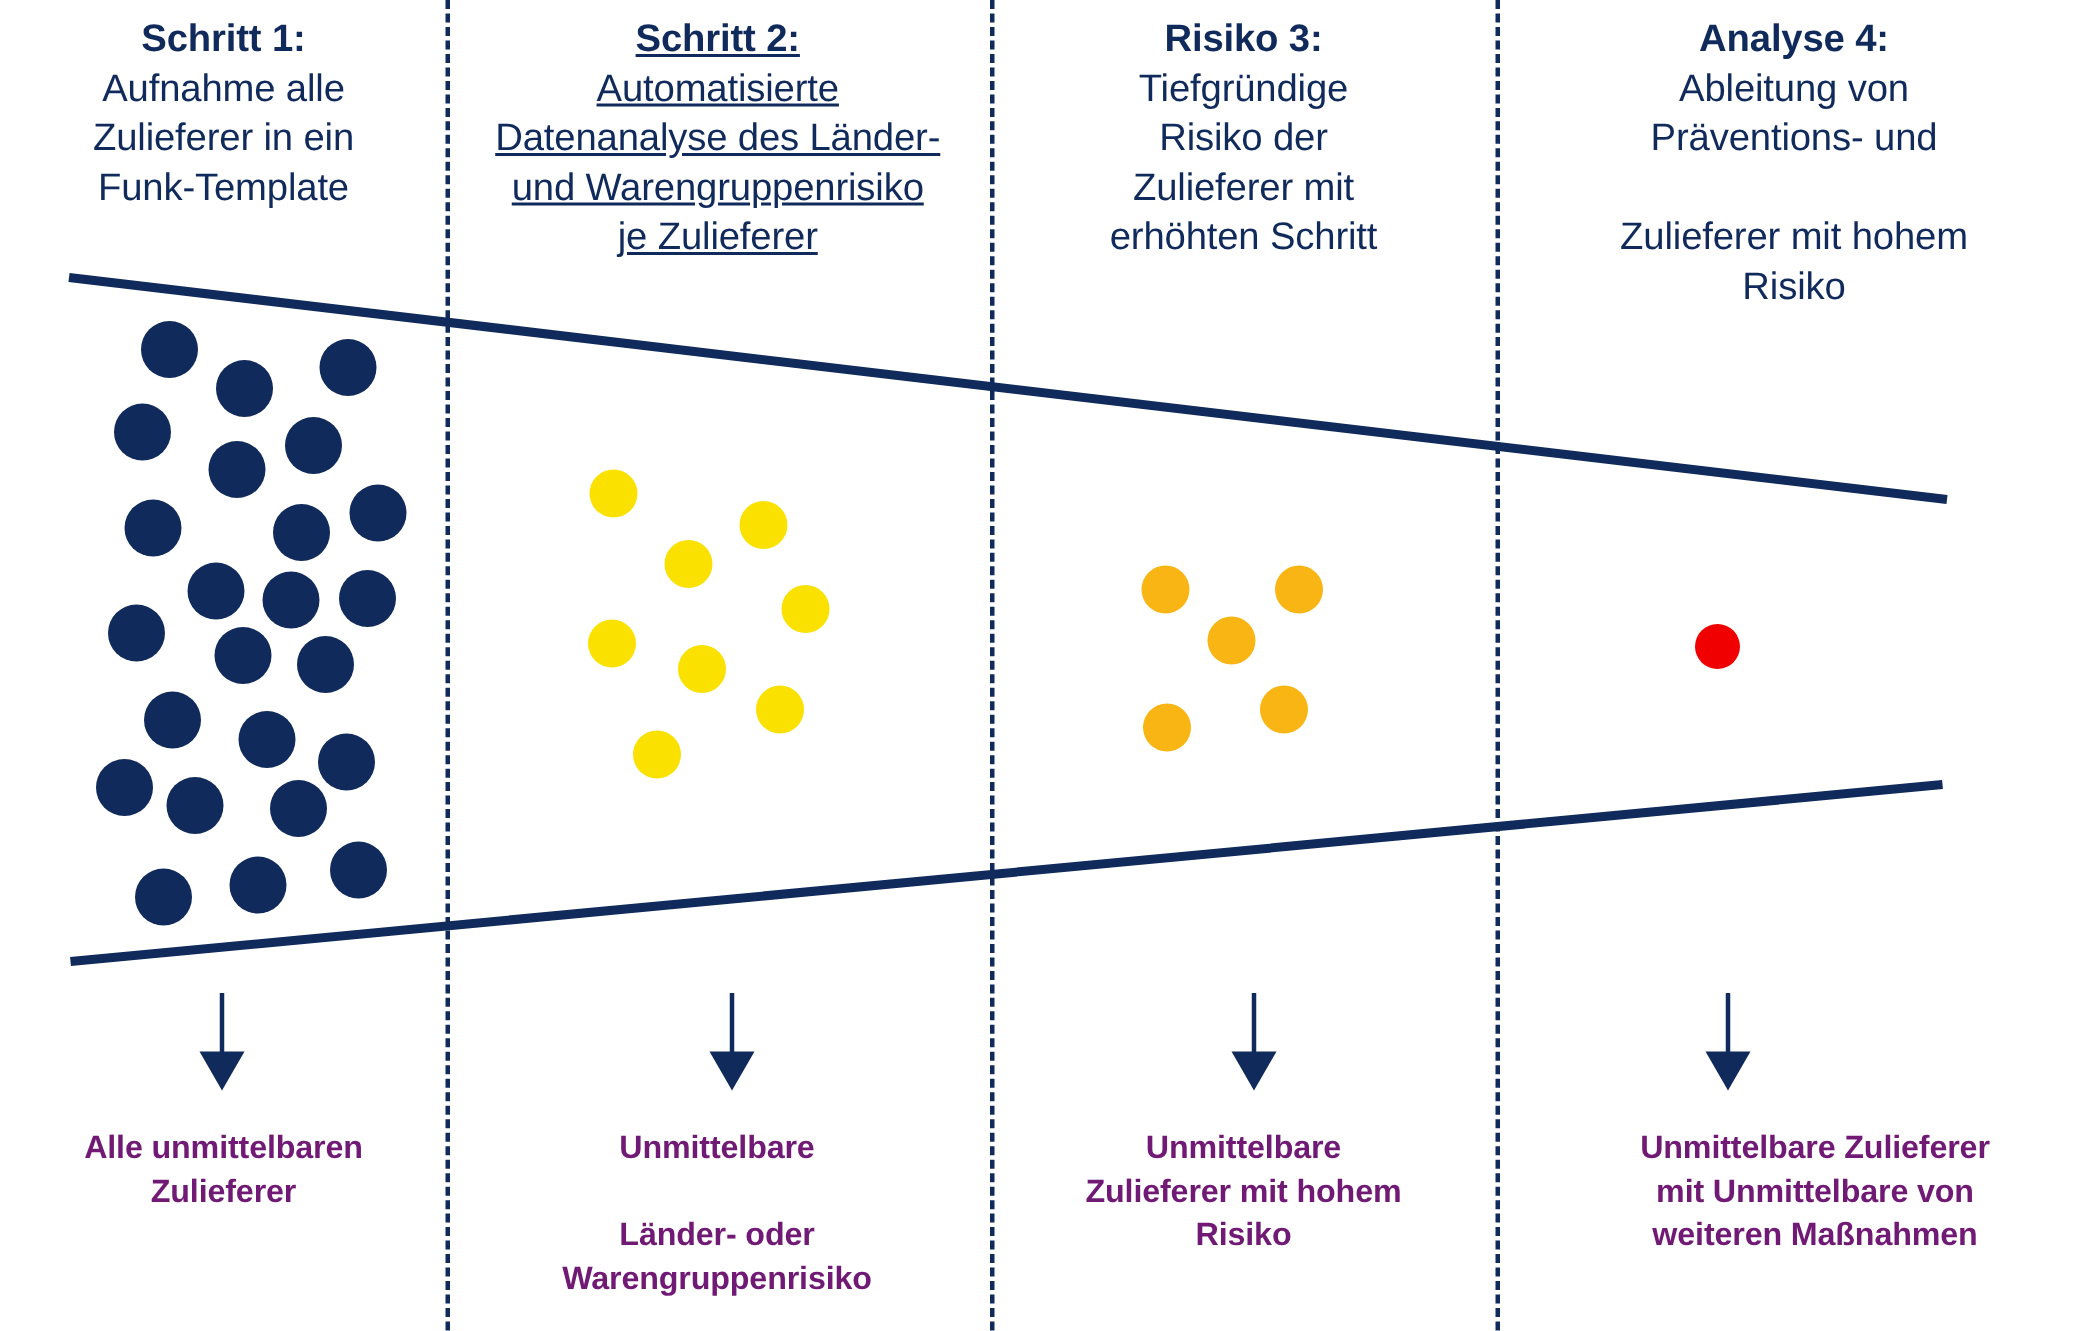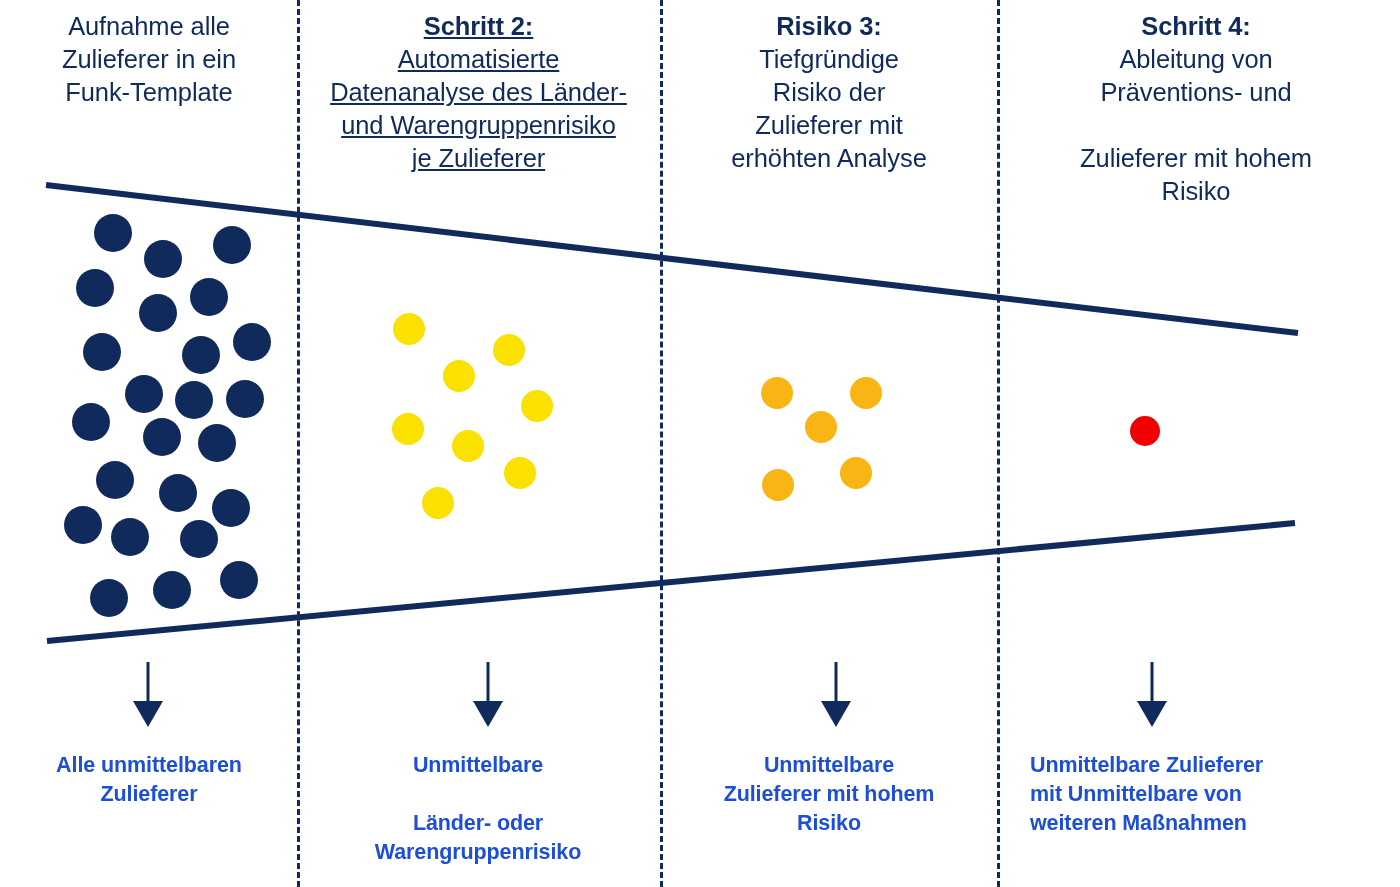--- a/index.html
+++ b/index.html
@@ -30,62 +30,63 @@
     display:block;
     font-weight:700;
   }
 
   
   .col-caption{
     position:absolute;
     font-weight:700;
     font-size:21.5px;
     line-height:29px;
-    color:#1d4ed8;
+    color:#701a75;
     letter-spacing:-0.1px;
   }
   .cap-center{text-align:center;}
-  .cap-left{text-align:left;}
+  .cap-left{text-align:center;}
 
   
   svg#art{position:absolute;left:0;top:0;width:1400px;height:887px;overflow:visible;}
 </style>
 </head>
 <body>
 
 <div id="stage">
 
   <div class="divider" style="left:297px;"></div>
   <div class="divider" style="left:660px;"></div>
   <div class="divider" style="left:997px;"></div>
 
   <div class="col-header" style="left:14px;top:10px;width:270px;">
+    <span class="step">Schritt 1:</span>
     <span>Aufnahme alle</span><br>
     <span>Zulieferer in ein</span><br>
     <span>Funk-Template</span>
   </div>
 
   <div class="col-header" style="left:300px;top:10px;width:357px;text-decoration:underline;">
     <span class="step">Schritt 2:</span>
     <span>Automatisierte</span><br>
     <span>Datenanalyse des Länder-</span><br>
     <span>und Warengruppenrisiko</span><br>
     <span>je Zulieferer</span>
   </div>
 
   <div class="col-header" style="left:664px;top:10px;width:330px;">
     <span class="step">Risiko 3:</span>
     <span>Tiefgründige</span><br>
     <span>Risiko der</span><br>
     <span>Zulieferer mit</span><br>
-    <span>erhöhten Analyse</span>
+    <span>erhöhten Schritt</span>
   </div>
 
   <div class="col-header" style="left:1001px;top:10px;width:390px;">
-    <span class="step">Schritt 4:</span>
+    <span class="step">Analyse 4:</span>
     <span>Ableitung von</span><br>
     <span>Präventions- und</span><br>
     <br>
     <span>Zulieferer mit hohem</span><br>
     <span>Risiko</span>
   </div>
 
   <svg id="art" viewBox="0 0 1400 887">
     <g id="funnel-lines">
         <line x1="46" y1="185" x2="1298" y2="333" stroke="#102a5c" stroke-width="6" stroke-linecap="butt"></line>

